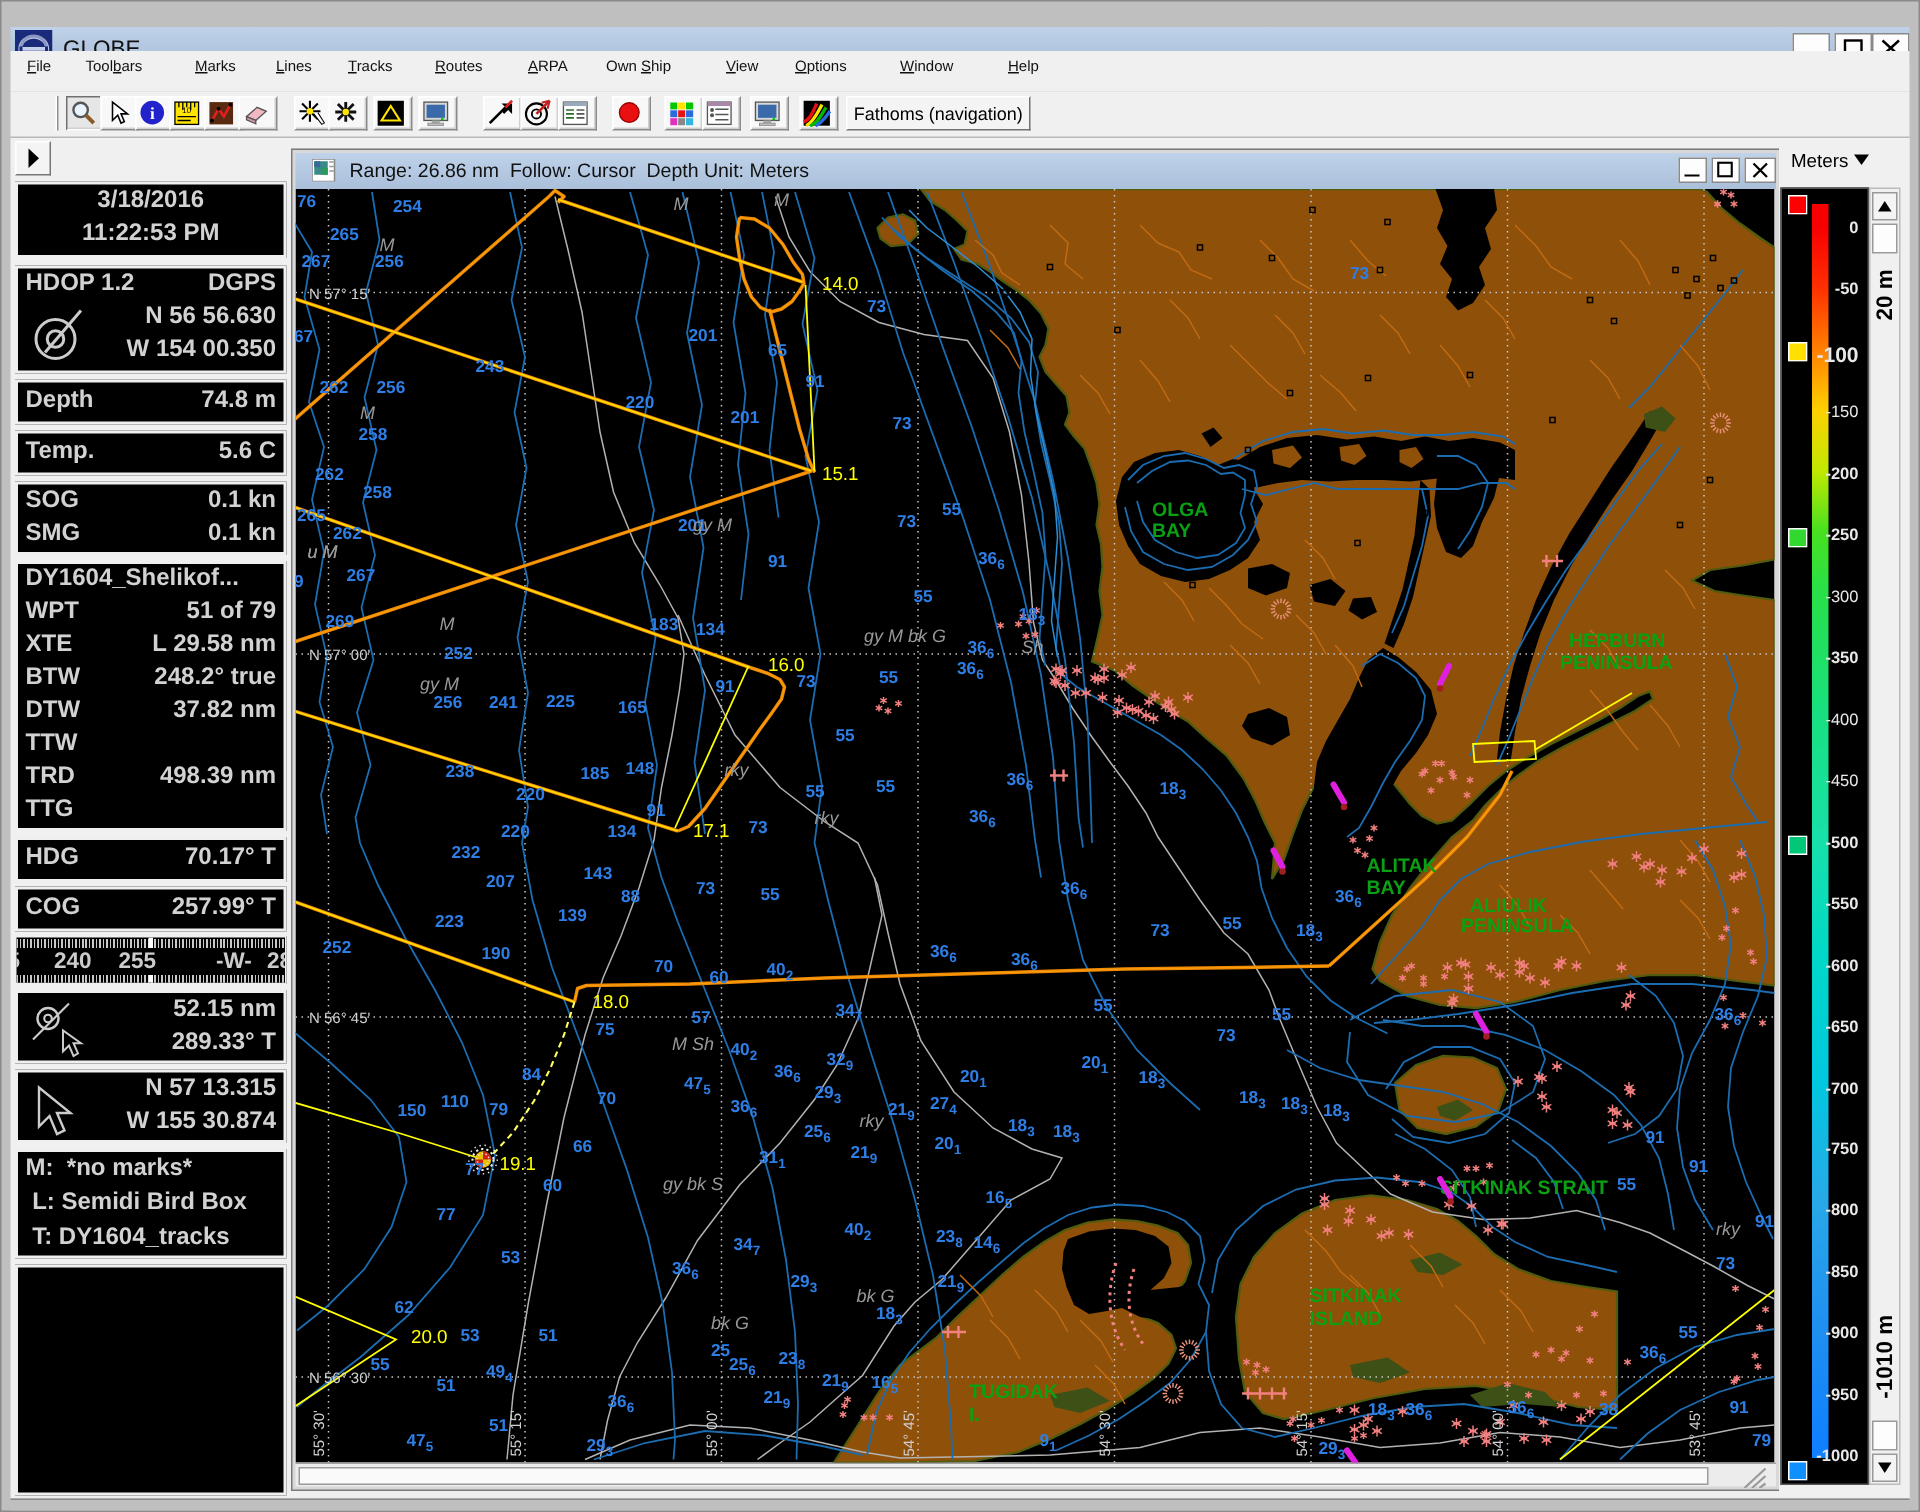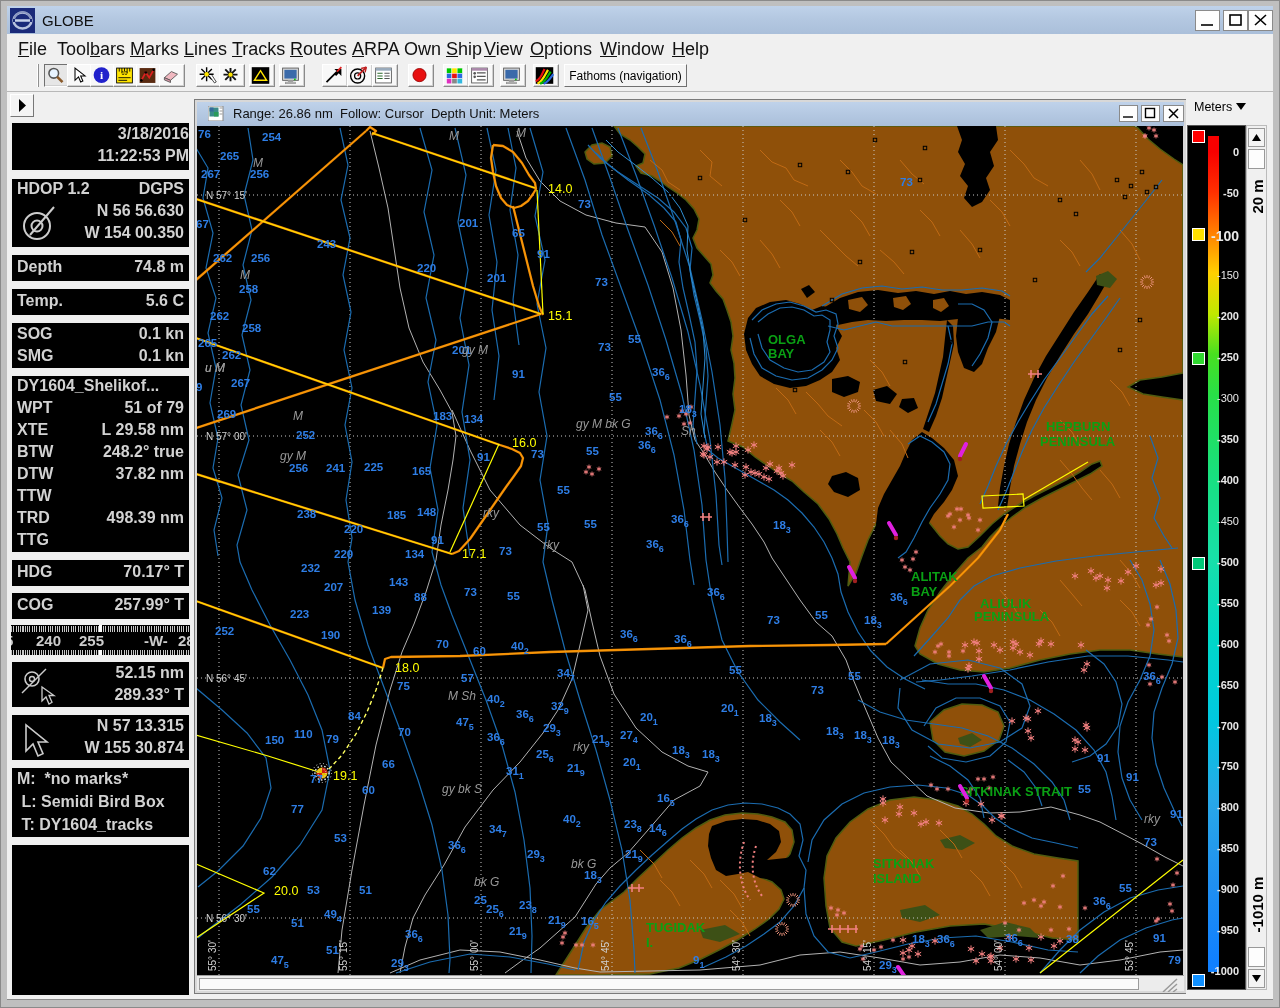--- a/index.html
+++ b/index.html
@@ -1,28 +1,28 @@
 <!DOCTYPE html>
 <html><head><meta charset="utf-8"><style>
 *{margin:0;padding:0;box-sizing:border-box}
 html,body{width:1280px;height:1008px;overflow:hidden;font-family:"Liberation Sans",sans-serif;background:#b8b8b8}
 .abs{position:absolute}
 #frame{position:absolute;left:0;top:0;width:1280px;height:1008px;background:#bfbfbf;border:1px solid #8a8a8a}
-#titlebar{position:absolute;left:7px;top:6px;width:1266px;height:28px;background:linear-gradient(180deg,#bfd2ea 0%,#b4c8e1 45%,#aabfda 100%);padding-left:17px;}
+#titlebar{position:absolute;left:7px;top:18px;width:1266px;height:28px;background:linear-gradient(180deg,#bfd2ea 0%,#b4c8e1 45%,#aabfda 100%);padding-left:17px;}
 #titlebar .ttl{position:absolute;left:35px;top:6px;font-size:15px;color:#111}
-#menubar{position:absolute;left:7px;top:34px;width:1266px;height:27px;background:#f0f0f0;font-size:18px;color:#111}
+#menubar{position:absolute;left:7px;top:34px;width:1266px;height:27px;background:#f0f0f0;font-size:10px;color:#111}
 #menubar span{position:absolute;top:5px}
 #toolbar{position:absolute;left:7px;top:61px;width:1266px;height:31px;background:#f0f0f0;border-bottom:1px solid #b8b8b8}
 .tbtn{position:absolute;top:3px;width:23px;height:23px;background:#f8f8f8;border:1px solid;border-color:#ffffff #8a8a8a #8a8a8a #ffffff;box-shadow:inset -1px -1px 0 #d0d0d0}
 .tbtn.pressed{border-color:#707070 #fdfdfd #fdfdfd #707070;background:#e6e6e6}
 #client{position:absolute;left:7px;top:92px;width:1266px;height:907px;background:#f0f0f0}
 .panel{position:absolute;left:10px;width:181px;background:#000;border:2px solid #efefef;color:#d2d2d2;font-weight:bold;font-size:16px;overflow:hidden}
 .panel .l{position:absolute;left:5px}
 .panel .r{position:absolute;right:5px;text-align:right}
-.panel .c{position:absolute;width:100%;text-align:right}
+.panel .c{position:absolute;width:100%;text-align:center}
 #mapwin{position:absolute;left:194px;top:99px;width:993px;height:895px;background:#d8d8d8;border:1px solid #7a7a7a}
 #maptitle{position:absolute;left:2px;top:2px;width:987px;height:24px;background:linear-gradient(180deg,#bfd2ea,#aabfda);font-size:13px;color:#111}
 #mapscroll{position:absolute;left:2px;top:875px;width:987px;height:16px;background:#ececec;border-top:1px solid #a0a0a0}
 .winbtn{position:absolute;background:#fdfdfd;border:1px solid #8a8a8a;text-align:center;color:#111}
 #scalearea{position:absolute;left:1186px;top:92px;width:87px;height:907px;background:#f0f0f0}
 svg text{white-space:pre}
 </style></head><body>
 <div id="frame"></div>
 <div id="titlebar">
  <svg class="abs" style="left:3px;top:2px" width="25" height="25">
@@ -969,21 +969,21 @@
 <div class="abs" style="left:1px;top:33px;width:59px;height:865px;background:#000;border:1px solid #555">
 <div class="abs" style="left:20px;top:10px;width:11px;height:836px;background:linear-gradient(180deg,#f80000 1.9%,#ff3000 6.7%,#ff8000 11.6%,#ffd000 16.4%,#c0e800 21.3%,#48e020 26.1%,#28e048 31%,#18e080 40.7%,#18e0a8 50.4%,#00d8c8 60%,#00c8e0 69.8%,#28a8e8 79.5%,#2090f0 89.2%,#1080ff 98.9%)"></div>
 <div class="abs" style="right:6px;top:20px;font-size:11px;color:#e8e8e8;font-weight:bold">0</div>
       <div class="abs" style="right:6px;top:61px;font-size:11px;color:#e8e8e8;font-weight:bold">-50</div>
       <div class="abs" style="right:6px;top:102px;font-size:14px;color:#e8e8e8;font-weight:bold">-100</div>
       <div class="abs" style="right:6px;top:143px;font-size:11px;color:#e8e8e8;font-weight:normal">-150</div>
       <div class="abs" style="right:6px;top:184px;font-size:11px;color:#e8e8e8;font-weight:bold">-200</div>
       <div class="abs" style="right:6px;top:225px;font-size:11px;color:#e8e8e8;font-weight:bold">-250</div>
       <div class="abs" style="right:6px;top:266px;font-size:11px;color:#e8e8e8;font-weight:normal">-300</div>
       <div class="abs" style="right:6px;top:307px;font-size:11px;color:#e8e8e8;font-weight:bold">-350</div>
-      <div class="abs" style="right:6px;top:348px;font-size:11px;color:#e8e8e8;font-weight:bold">-400</div>
+      <div class="abs" style="right:6px;top:348px;font-size:11px;color:#e8e8e8;font-weight:normal">-400</div>
       <div class="abs" style="right:6px;top:389px;font-size:11px;color:#e8e8e8;font-weight:normal">-450</div>
       <div class="abs" style="right:6px;top:430px;font-size:11px;color:#e8e8e8;font-weight:bold">-500</div>
       <div class="abs" style="right:6px;top:471px;font-size:11px;color:#e8e8e8;font-weight:bold">-550</div>
       <div class="abs" style="right:6px;top:512px;font-size:11px;color:#e8e8e8;font-weight:bold">-600</div>
       <div class="abs" style="right:6px;top:553px;font-size:11px;color:#e8e8e8;font-weight:bold">-650</div>
       <div class="abs" style="right:6px;top:594px;font-size:11px;color:#e8e8e8;font-weight:bold">-700</div>
       <div class="abs" style="right:6px;top:634px;font-size:11px;color:#e8e8e8;font-weight:bold">-750</div>
       <div class="abs" style="right:6px;top:675px;font-size:11px;color:#e8e8e8;font-weight:bold">-800</div>
       <div class="abs" style="right:6px;top:716px;font-size:11px;color:#e8e8e8;font-weight:bold">-850</div>
       <div class="abs" style="right:6px;top:757px;font-size:11px;color:#e8e8e8;font-weight:bold">-900</div>

